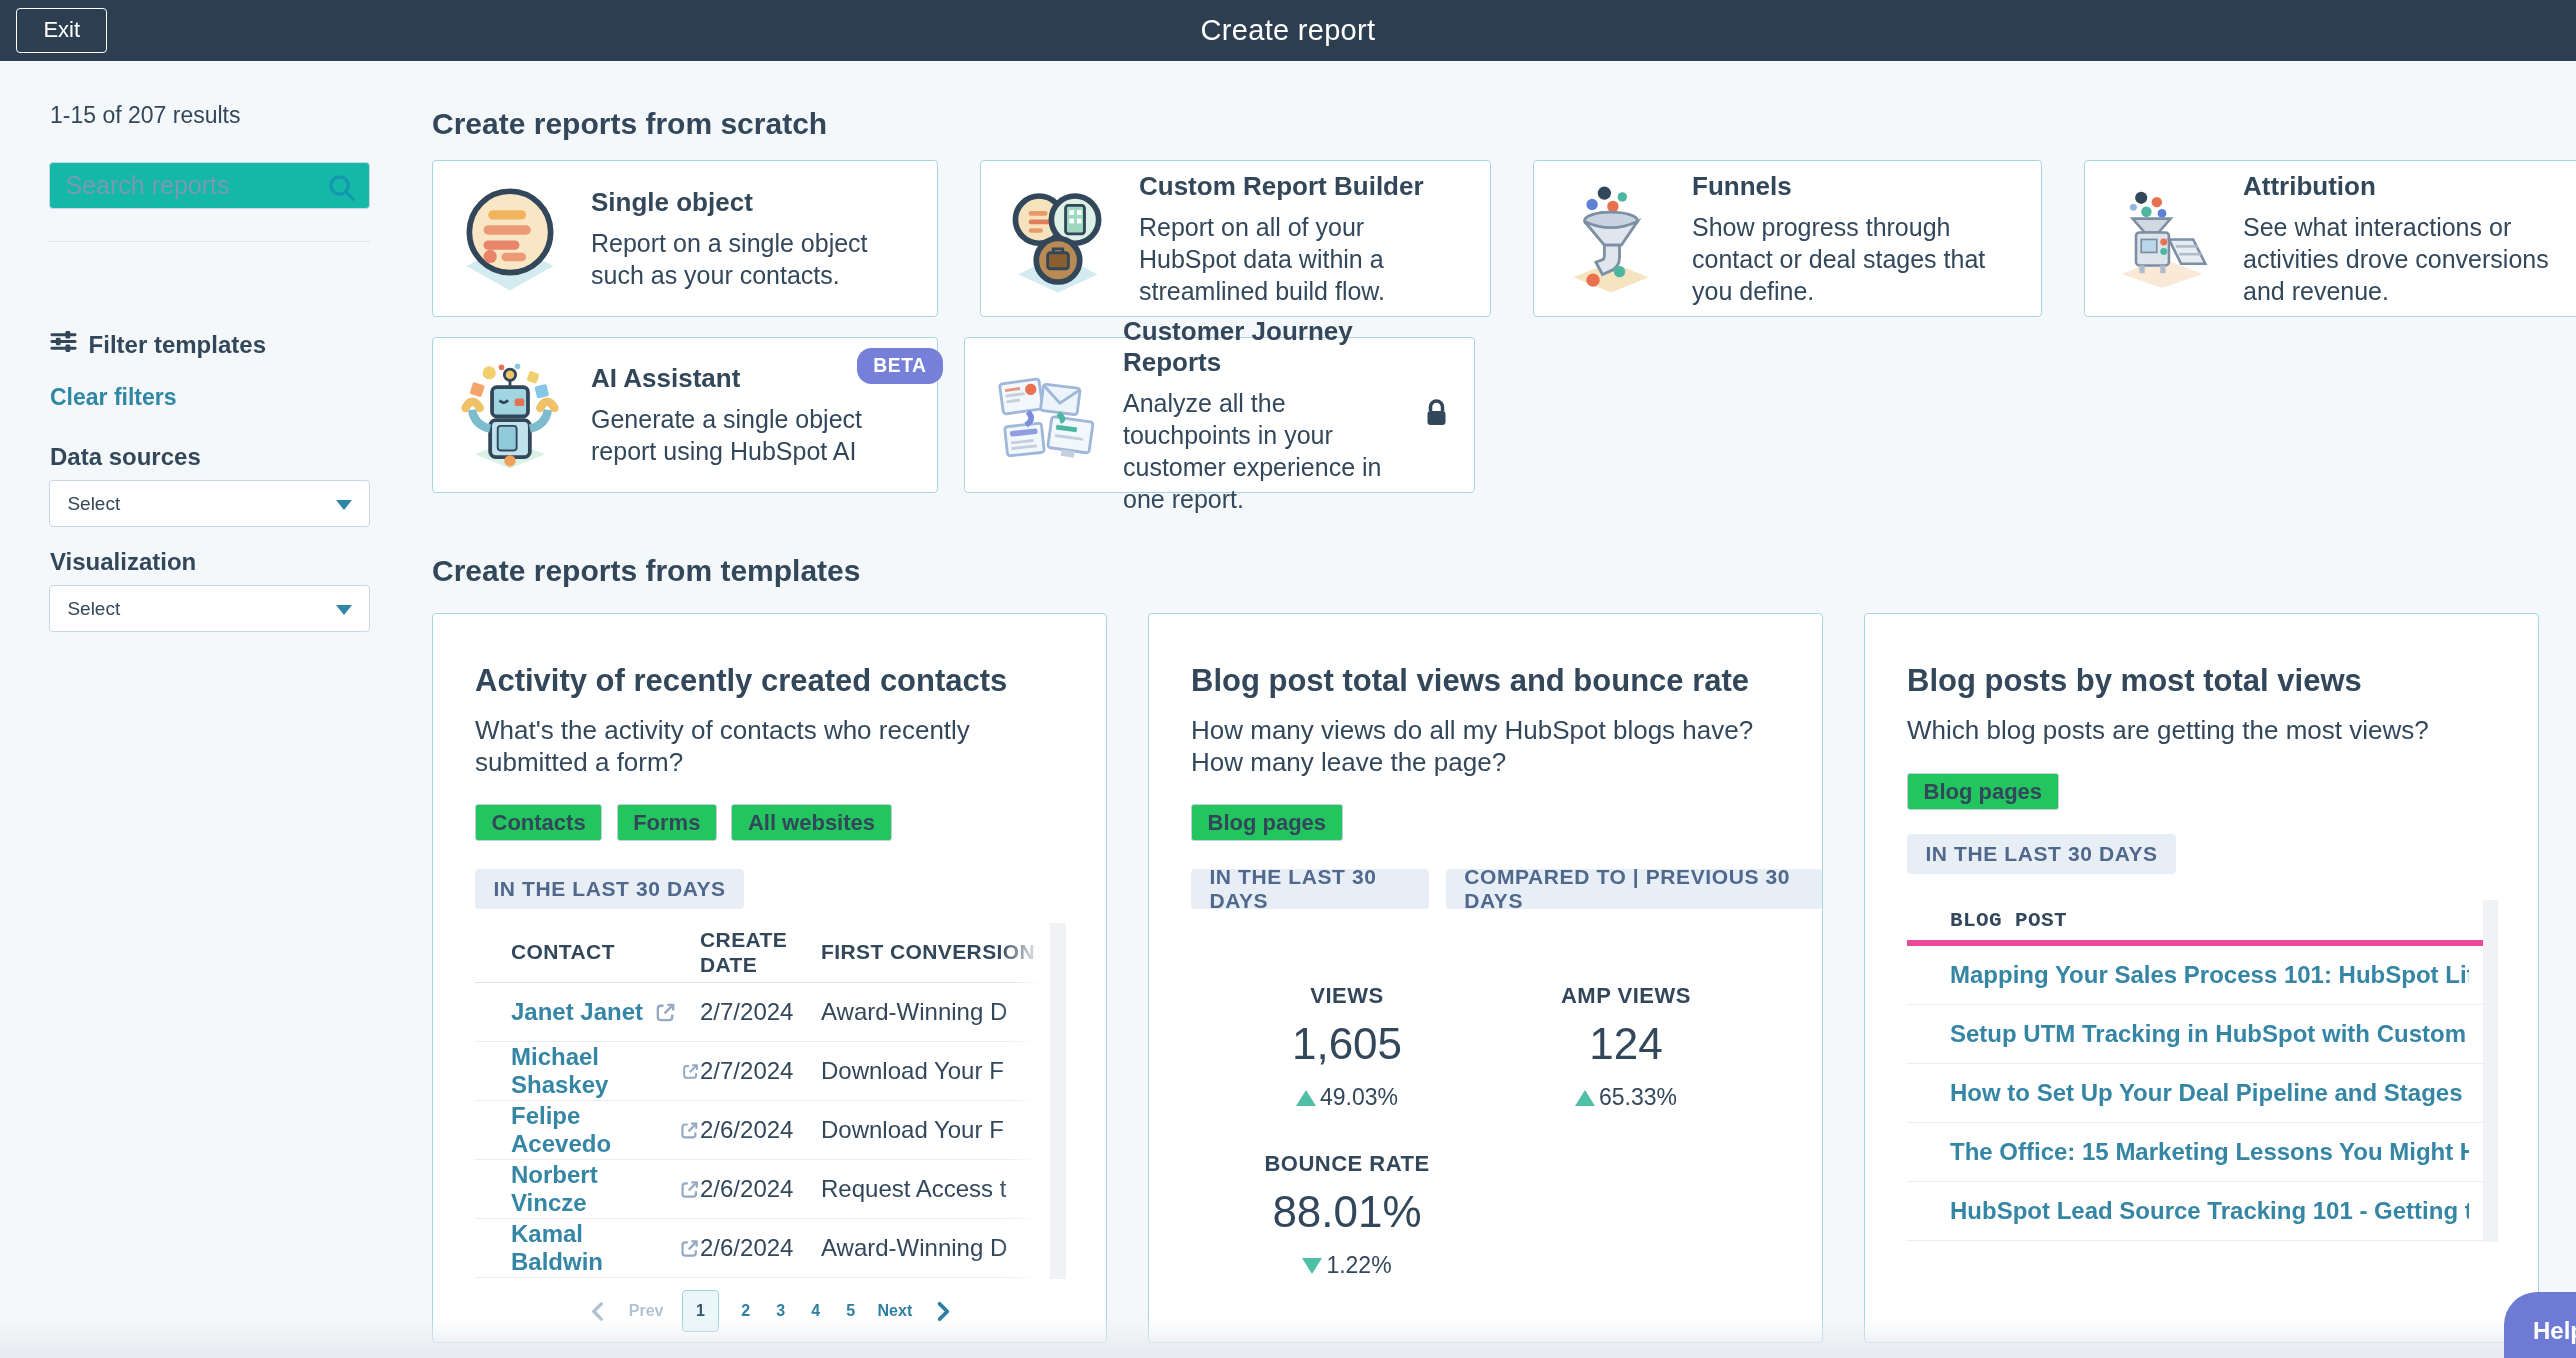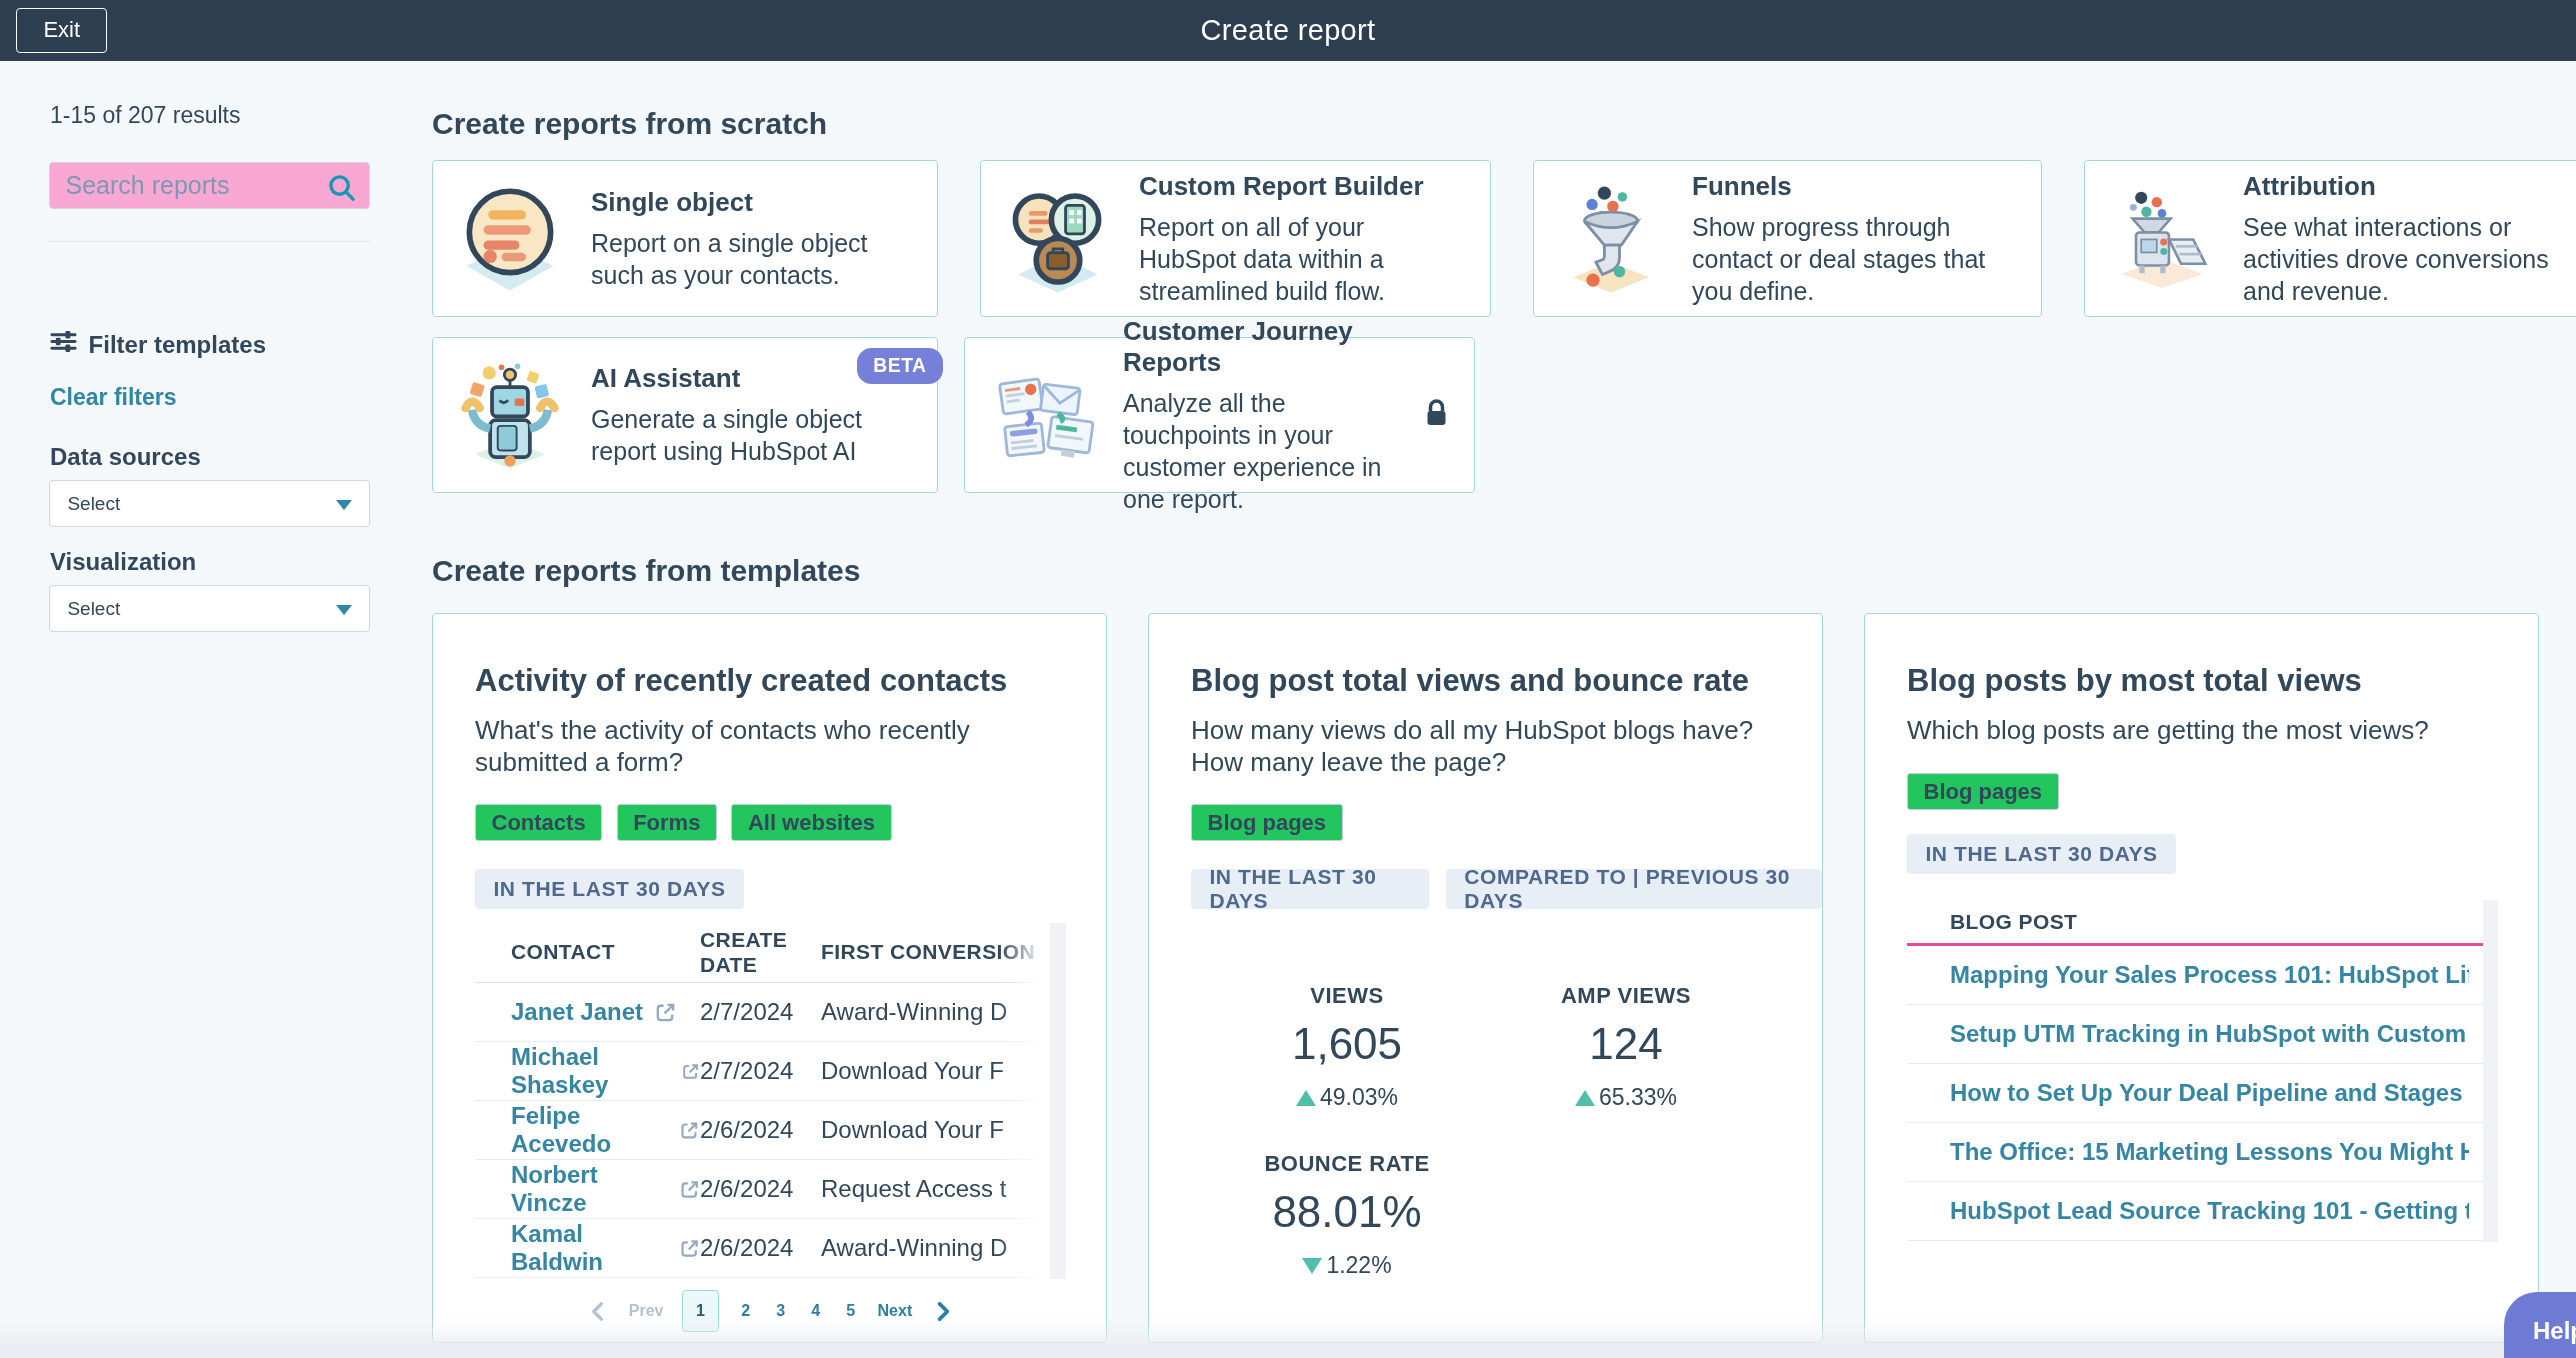--- a/index.html
+++ b/index.html
@@ -11,21 +11,21 @@
   .topbar { position:absolute; top:0; left:0; right:0; height:61px; background:#2d3e50; z-index:30; }
   .topbar-title { position:absolute; inset:0; display:flex; align-items:center; justify-content:center;
                   color:#fff; font-size:29px; font-weight:400; letter-spacing:0.3px; }
   .exit-btn { position:absolute; left:16.4px; top:7.7px; height:45px; padding:0 26px; background:transparent;
               border:1px solid #fff; border-radius:3.9px; color:#fff; font-size:22px;
               font-family:inherit; display:flex; align-items:center; cursor:pointer; z-index:2; }
 
   
   .sidebar { position:absolute; left:0; top:61px; width:432px; bottom:0; }
   .results-count { position:absolute; left:50px; top:41px; font-size:23px; color:#33475b; }
-  .search-box { position:absolute; left:49px; top:101px; width:321px; height:47px; background:#f9a8d4;
+  .search-box { position:absolute; left:49px; top:101px; width:321px; height:47px; background:#14b8a6;
                 border:1px solid #cbd6e2; border-radius:3.9px; }
   .search-box input { position:absolute; left:15.5px; top:0; height:100%; width:261px; border:none; outline:none;
                       font-size:25px; font-family:inherit; color:#33475b; background:transparent; }
   .search-box input::placeholder { color:#7c98b6; }
   .search-box .mag { position:absolute; right:13.5px; top:9.7px; }
   .side-divider { position:absolute; left:49px; top:180px; width:321px; height:1px; background:#dde5ec; }
   .filter-head { position:absolute; left:50px; top:267px; display:flex; align-items:center; gap:11.6px;
                  font-size:24px; font-weight:700; color:#33475b; }
   .clear-filters { position:absolute; left:50px; top:323px; font-size:23px; font-weight:600; color:#2f86a5; cursor:pointer; }
   .field-label { position:absolute; left:50px; font-size:24px; font-weight:600; color:#33475b; }
@@ -98,21 +98,21 @@
             border-bottom:16.4px solid #4fbfa7; }
   .tri-down { width:0; height:0; border-left:10.6px solid transparent; border-right:10.6px solid transparent;
               border-top:16.4px solid #4fbfa7; }
   #stat-views { left:82px; top:369px; }
   #stat-amp { left:361px; top:369px; }
   #stat-bounce { left:82px; top:537px; }
 
   
   .blog-list { position:absolute; left:42px; top:286px; width:591px; }
   .list-head { height:46px; display:flex; align-items:center; padding-left:43px; font-size:21px; font-weight:700;
-               letter-spacing:0.4px; color:#33475b; border-bottom:3px solid #ec4899; }
+               letter-spacing:0.4px; color:#33475b; border-bottom:6px solid #ec4899;font-family:Liberation Mono, monospace; }
   .blog-row { height:59px; display:flex; align-items:center; padding-left:43px; padding-right:29px;
               border-bottom:1px solid #e7ecf1; }
   .blog-link { font-size:24px; font-weight:700; color:#3585a5; white-space:nowrap; overflow:hidden; cursor:pointer; }
   .blog-track { position:absolute; right:0; top:0; width:15.5px; height:342px; background:#f0f2f5; cursor:pointer; }
 
   
   .help-btn { position:absolute; right:-56px; bottom:-41px; width:128px; height:108px; background:#6d7bd4;
               border-radius:33px; color:#fff; font-size:24px; font-weight:700; padding:25px 0 0 29px; z-index:45; cursor:pointer; }
   .bottom-fade { position:absolute; left:0; right:0; bottom:11.6px; height:29px; z-index:40; pointer-events:none;
                  background:linear-gradient(to bottom, rgba(233,237,241,0), rgba(233,237,241,.85)); }

